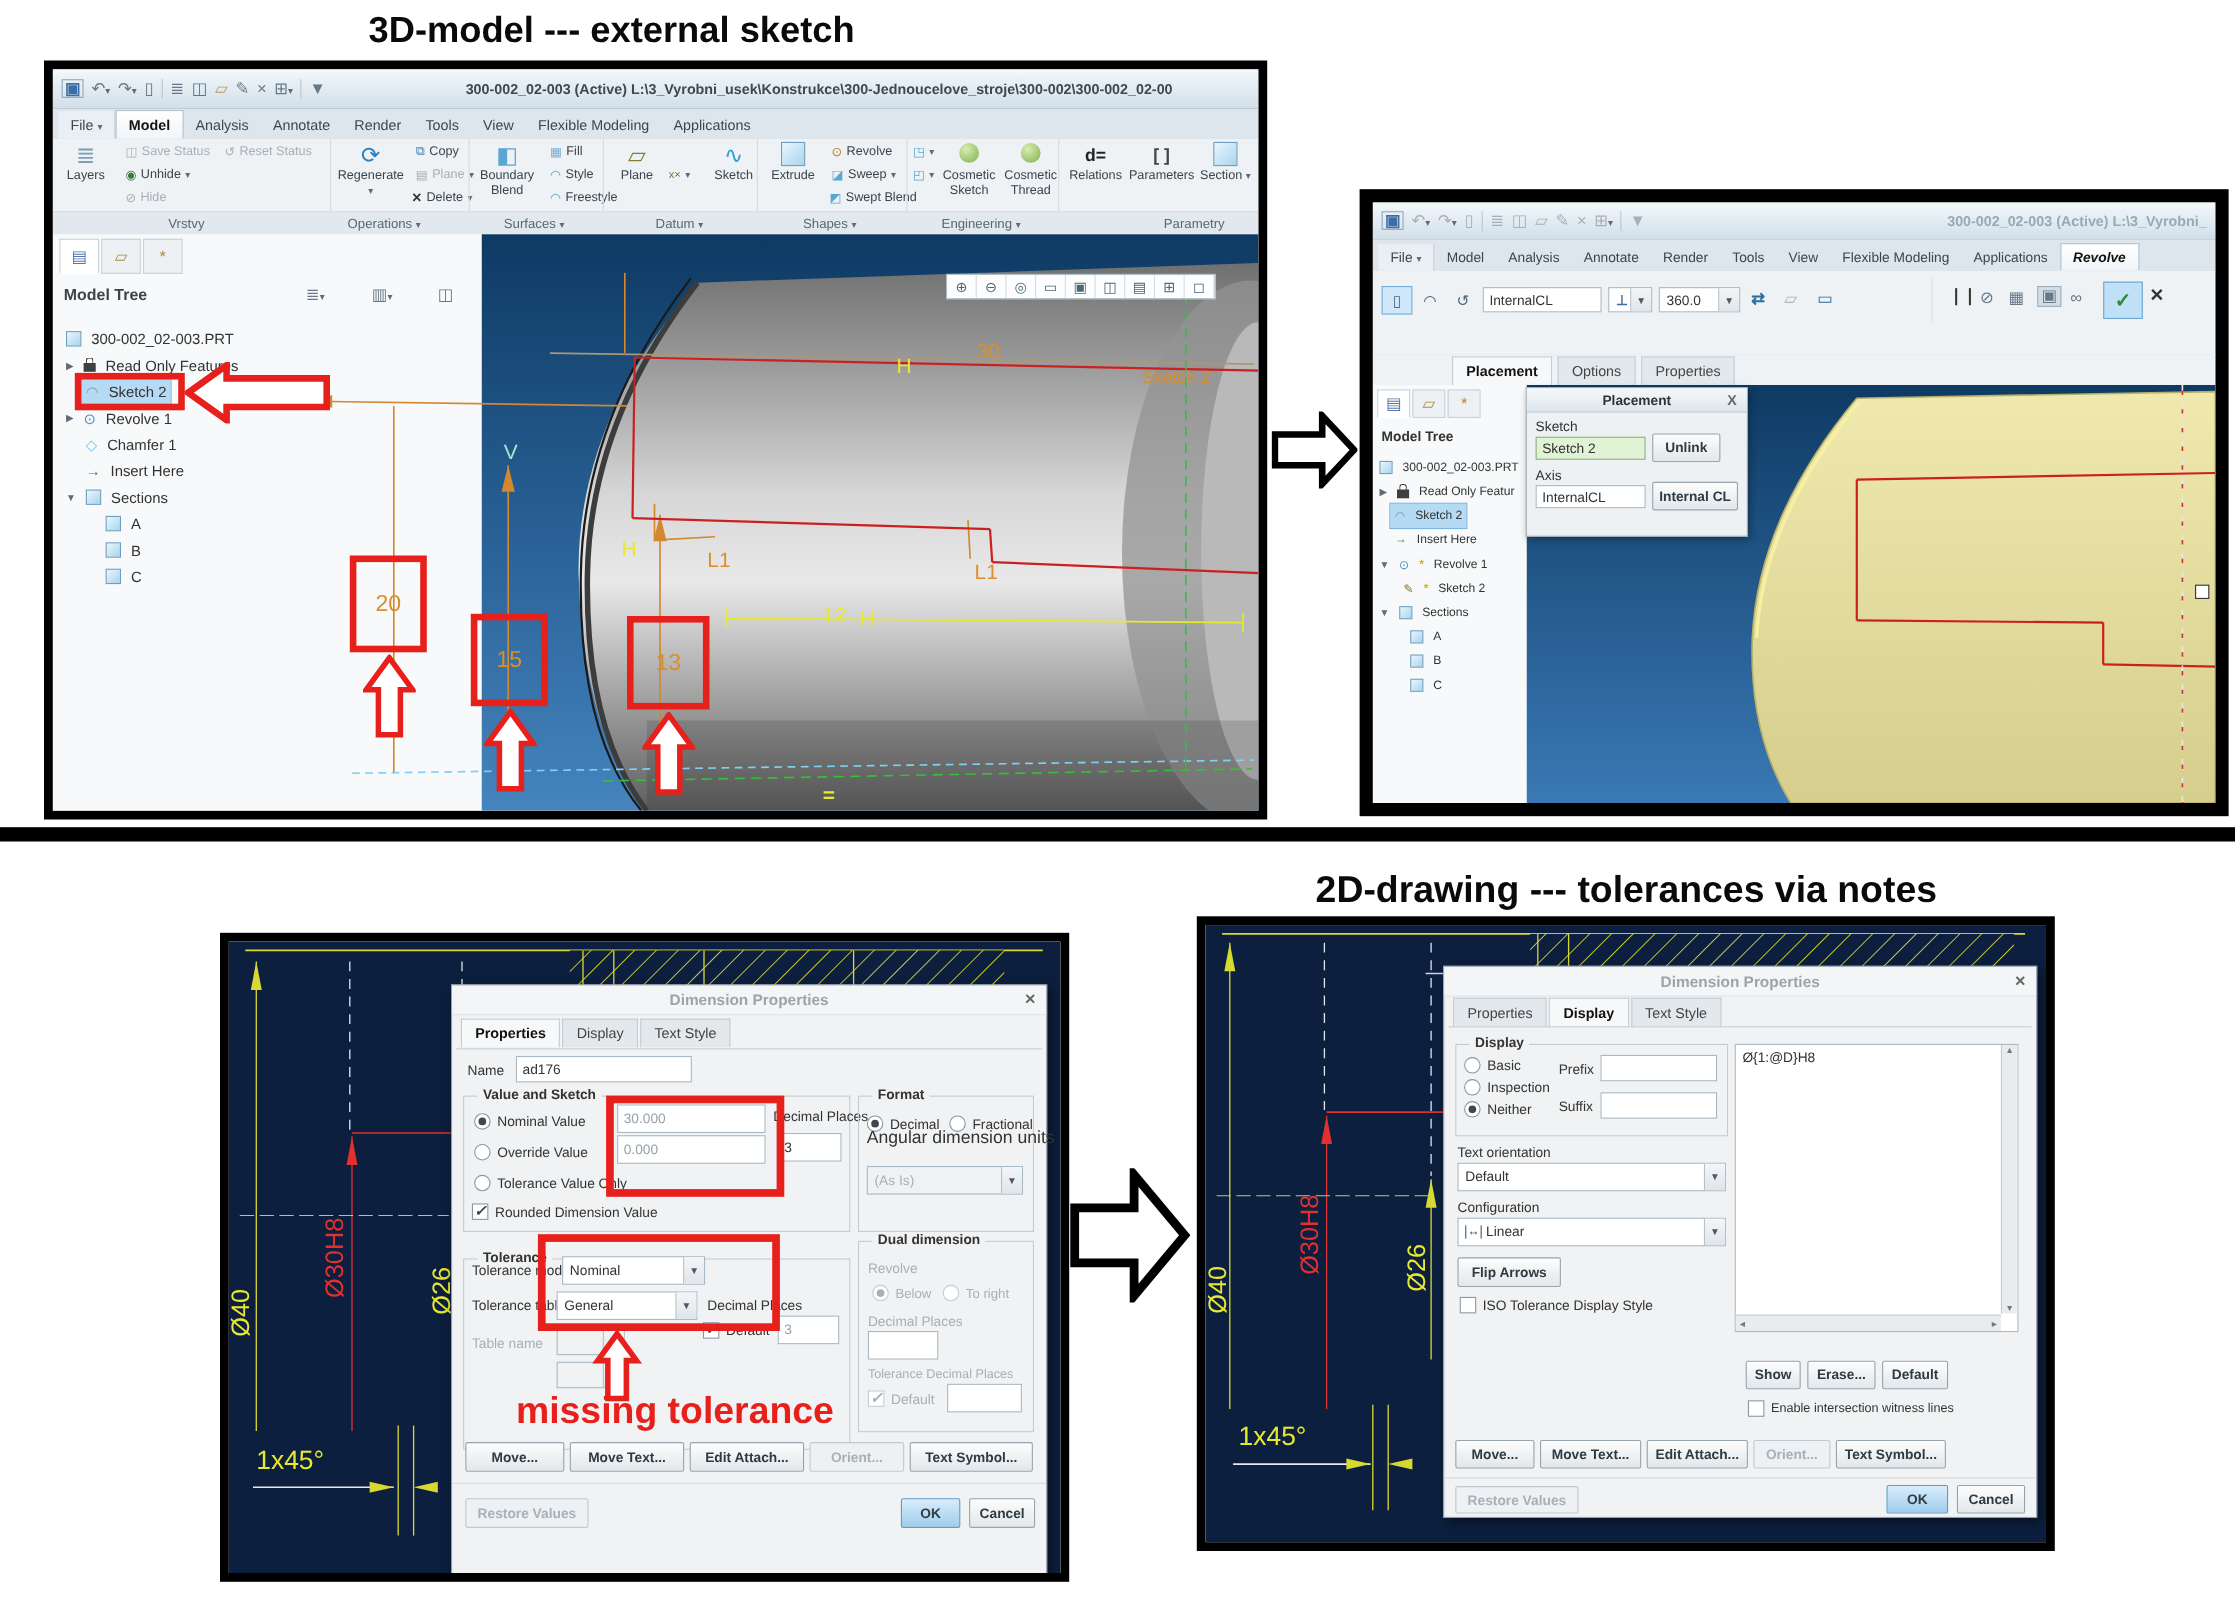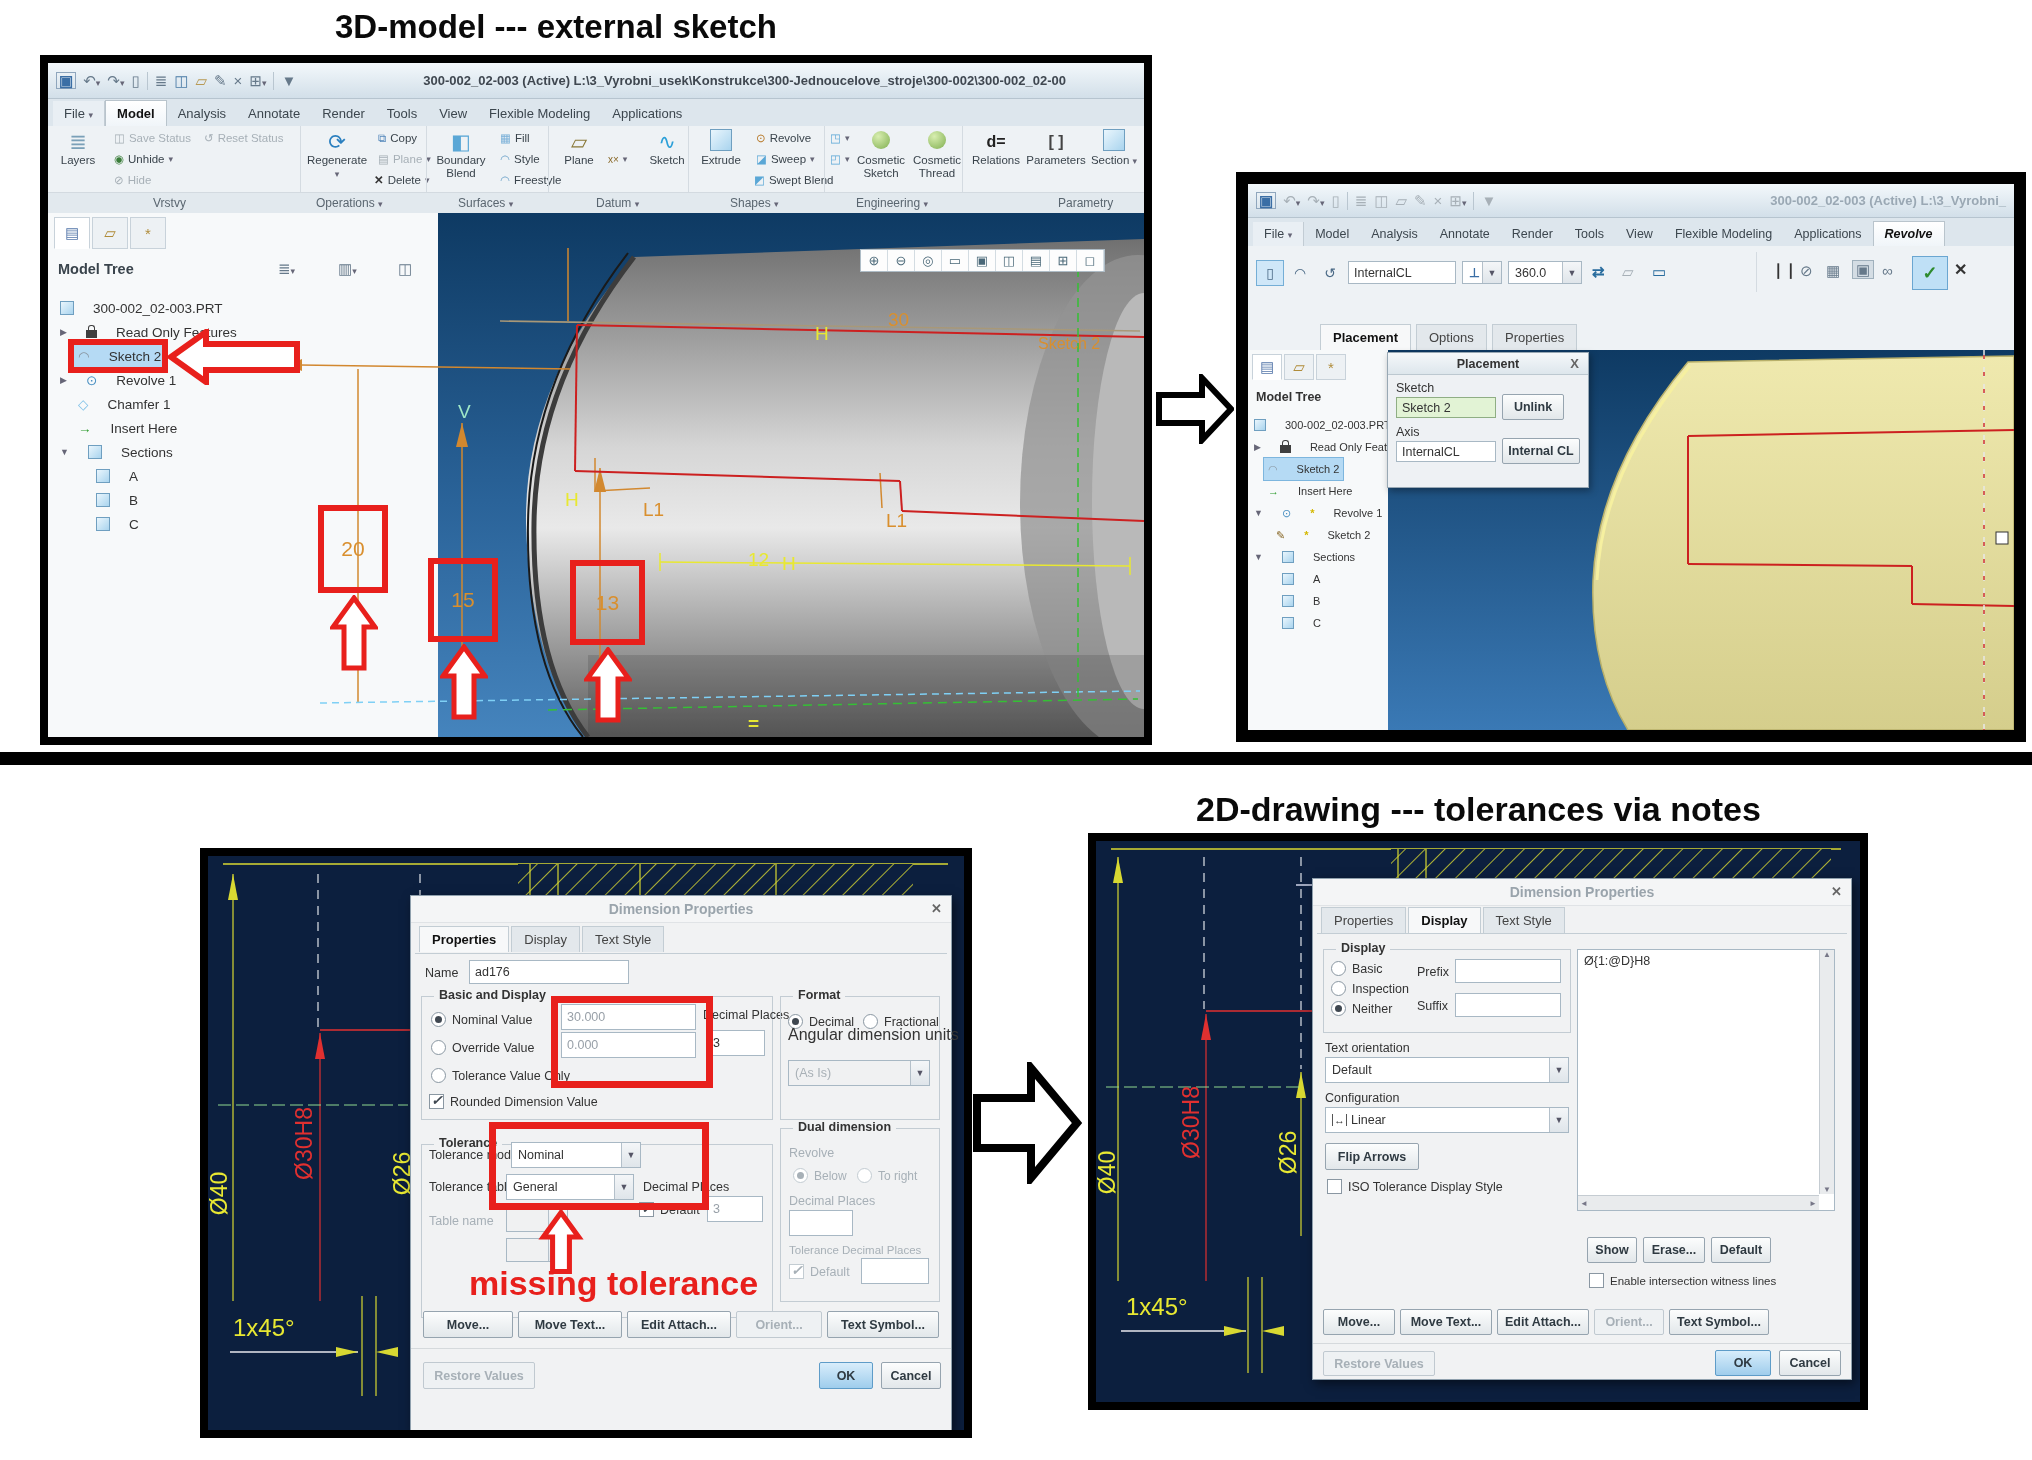--- a/index.html
+++ b/index.html
@@ -16,21 +16,21 @@
   .tab.on{background:linear-gradient(#ffffff,#f0f5f9);border:1px solid #b9c4cc;border-bottom:none;font-weight:bold;color:#111}
   .tab.file{background:#e9eff4;border-right:1px solid #c2ccd4}
   .ribbon{position:absolute;left:0;right:0;background:#eef2f5}
   .glrow{position:absolute;left:0;right:0;background:#e2e9ee;border-top:1px solid #d3dae0}
   .gl{position:absolute;top:3px;font-size:12px;color:#5a6670;white-space:nowrap}
   .gsep{position:absolute;width:1px;background:#d4dbe1}
   .bb{position:absolute;text-align:center;font-size:11.5px;color:#3a444c;line-height:12.5px}
   .bb .bi{display:block;font-size:21px;line-height:25px;height:25px}
   .sb{position:absolute;display:flex;align-items:center;gap:4px;font-size:11.5px;color:#3a444c;white-space:nowrap;height:18px}
   .dis{color:#a7b0b7!important}
-  .ti{position:absolute;display:flex;align-items:center;gap:19px;font-size:13.5px;color:#333;white-space:nowrap;height:22px;padding:0 4px}
+  .ti{position:absolute;display:flex;align-items:center;gap:9px;font-size:13.5px;color:#333;white-space:nowrap;height:22px;padding:0 4px}
   .ti.sel{background:#b5daf4;outline:1px solid #7db6de}
   .cub{width:12px;height:12px;background:linear-gradient(135deg,#eaf6fd,#a9d4ee);border:1px solid #6f9fc0;display:inline-block;flex:none}
   .lk{width:11px;height:8px;background:#3f3f3f;position:relative;display:inline-block;margin-top:3px;flex:none}
   .lk:before{content:"";position:absolute;top:-5px;left:2px;width:5px;height:5px;border:1.5px solid #3f3f3f;border-bottom:none;border-radius:3px 3px 0 0}
   .caret{font-size:9px;color:#667;flex:none}
   .vtb{position:absolute;background:#fdfdfd;border:1px solid #aebcc6;display:flex;z-index:6}
   .vti{width:26px;height:21px;display:flex;align-items:center;justify-content:center;font-size:13px;color:#4a6878;border-right:1px solid #d3dce2}
   .dimtext{position:absolute;font-size:19px;color:#d98f2e;white-space:nowrap;z-index:7}
   .ytext{color:#e8e832}
   .redbox{position:absolute;border:6px solid #e8201c;z-index:40;box-sizing:border-box}
@@ -568,21 +568,21 @@
         <div class="dtabs" style="left:8px;top:30px">
           <span class="dtab on">Properties</span>
           <span class="dtab">Display</span>
           <span class="dtab">Text Style</span>
         </div>
         <div class="a" style="left:4px;top:57px;right:4px;height:1px;background:#c3cdd4"></div>
         <div class="lab" style="left:14px;top:70px">Name</div>
         <div class="fld" style="left:58px;top:64px;width:160px;height:24px">ad176</div>
 
         <div class="grp" style="left:10px;top:100px;width:350px;height:122px">
-          <span class="leg">Basic and Display</span>
+          <span class="leg">Value and Sketch</span>
         </div>
         <div class="rad on" style="left:20px;top:116px">
             <i></i>
             <span>Nominal Value</span>
           </div>
         <div class="rad" style="left:20px;top:144px">
             <i></i>
             <span>Override Value</span>
           </div>
         <div class="rad" style="left:20px;top:172px">

